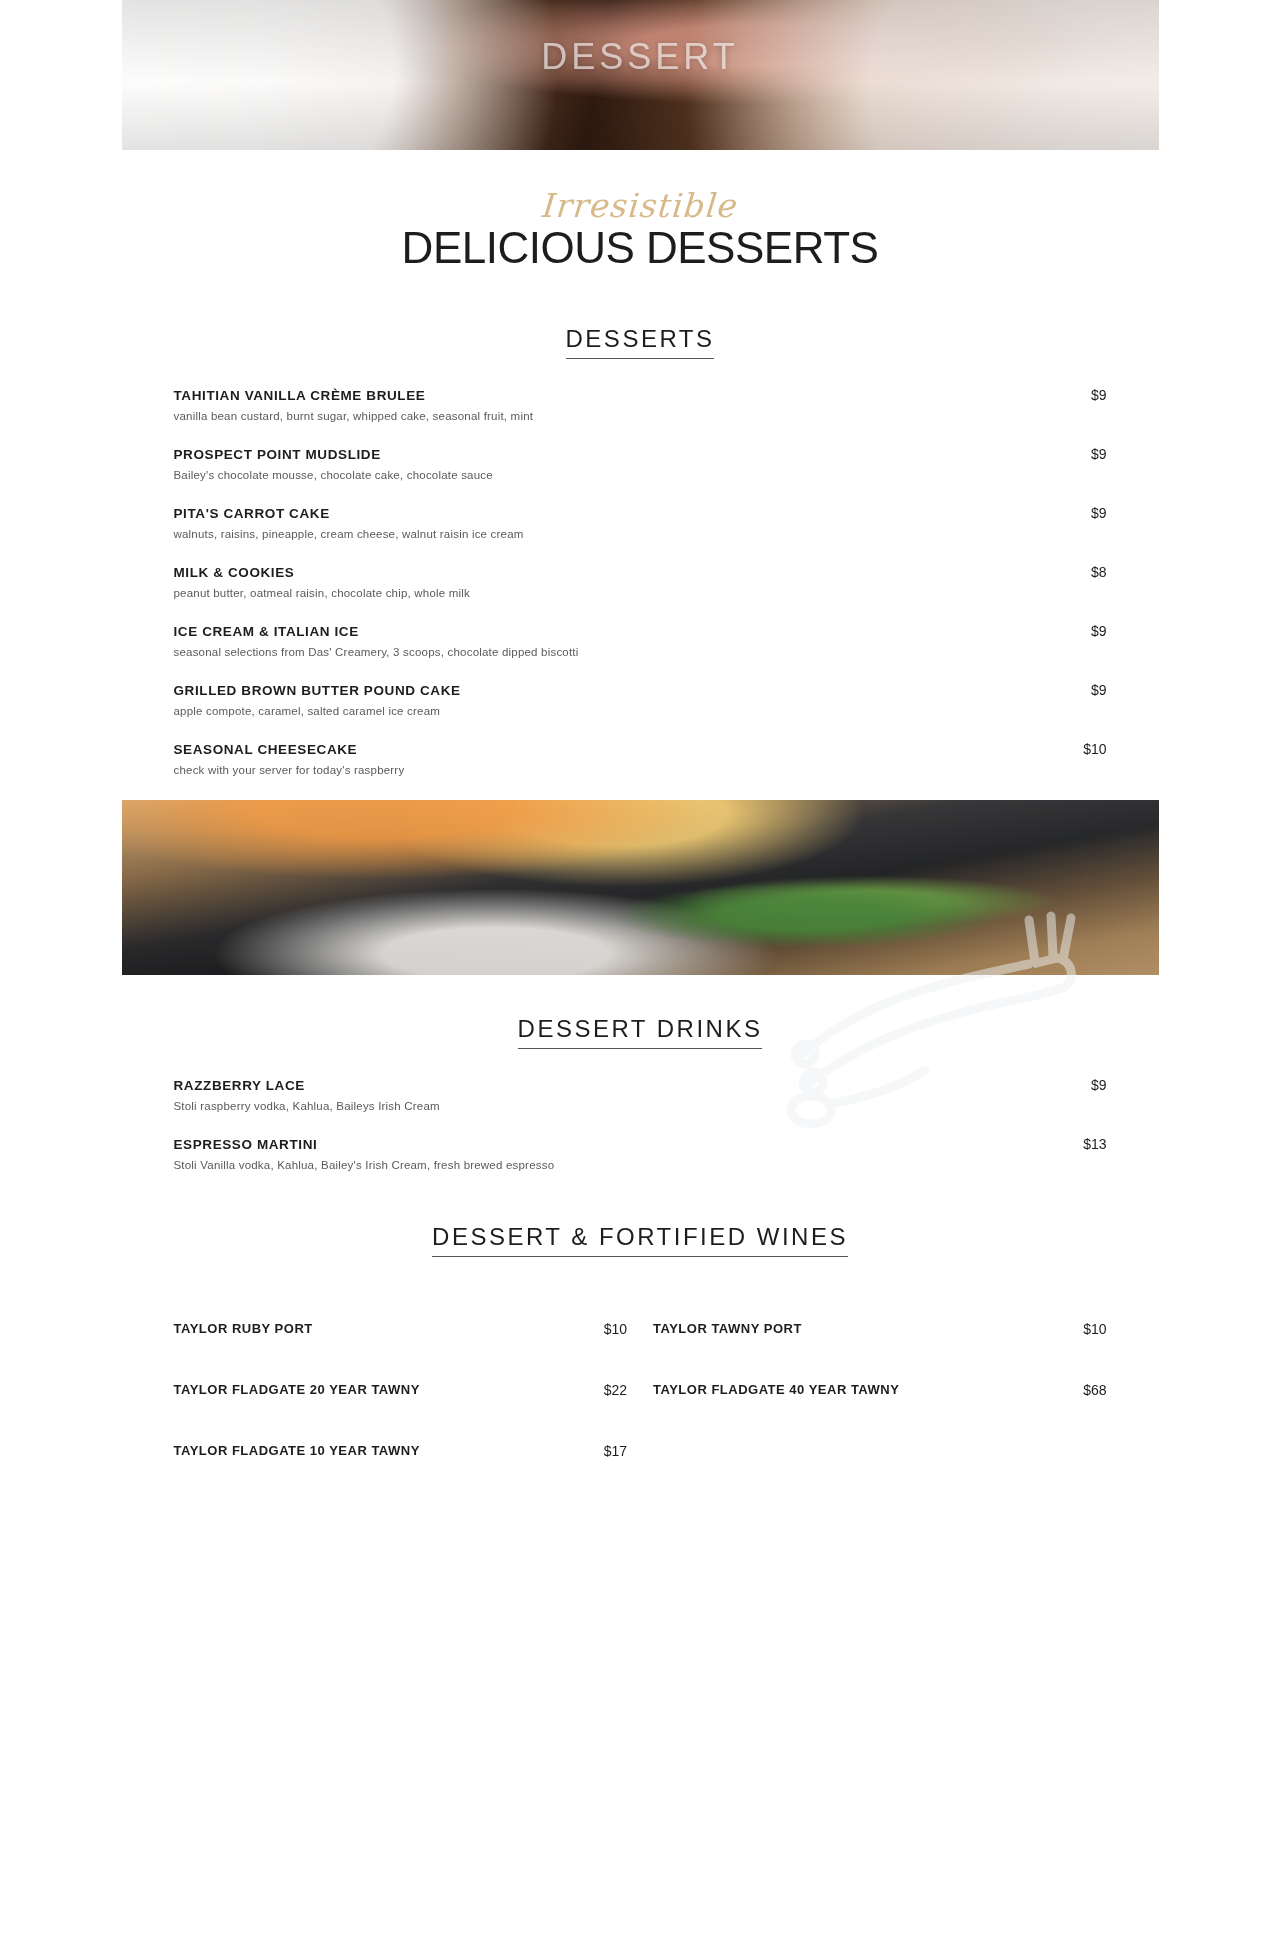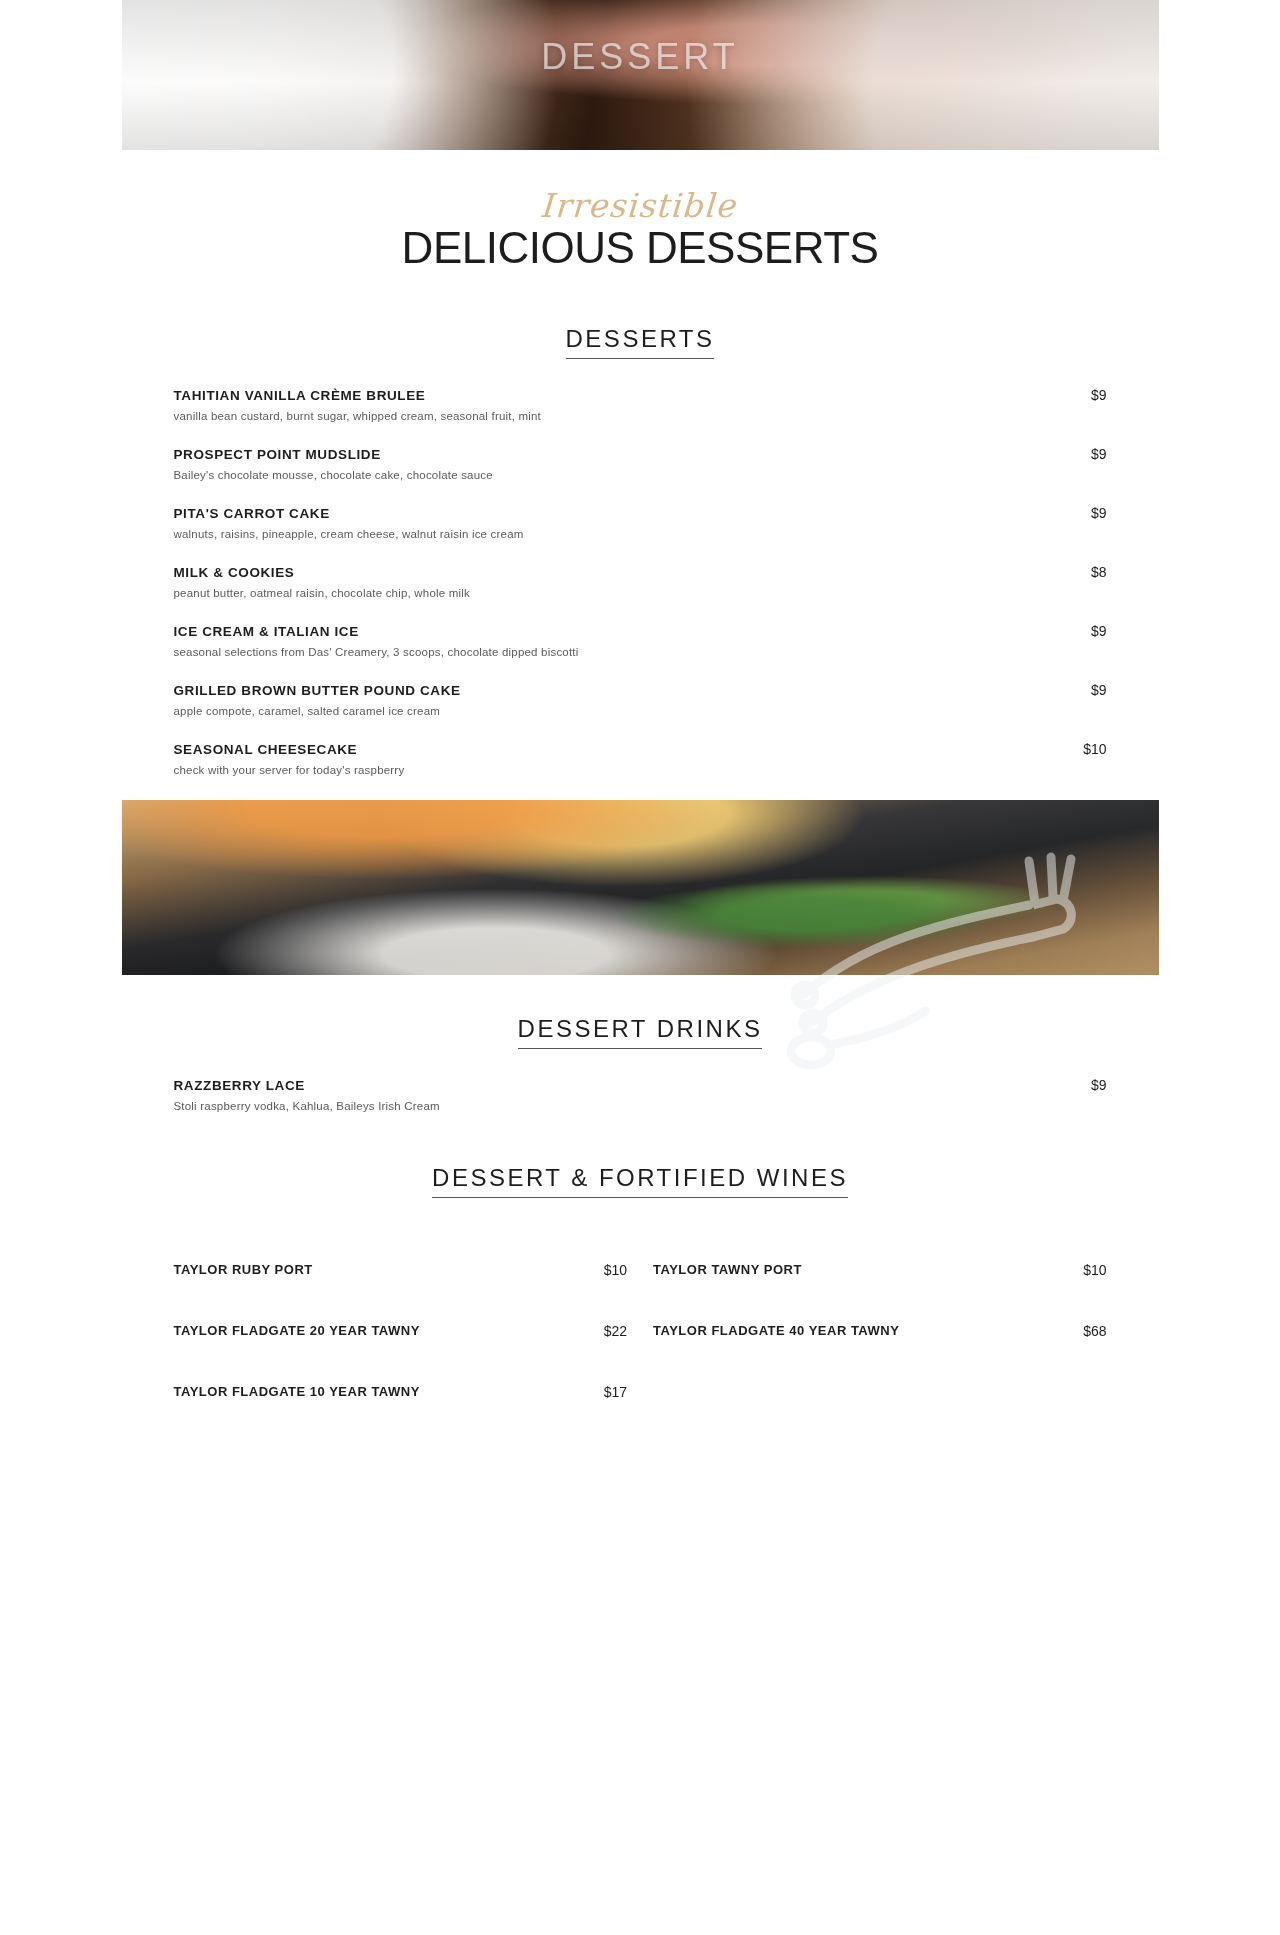--- a/index.html
+++ b/index.html
@@ -218,21 +218,21 @@
   <div class="section-heading">
     <span>DESSERTS</span>
   </div>
 
   <div class="items">
     <div class="item">
       <div class="item-row">
         <div class="item-name">TAHITIAN VANILLA CRÈME BRULEE</div>
         <div class="item-price">$9</div>
       </div>
-      <div class="item-desc">vanilla bean custard, burnt sugar, whipped cream, seasonal fruit, mint</div>
+      <div class="item-desc">vanilla bean custard, burnt sugar, whipped cake, seasonal fruit, mint</div>
     </div>
     <div class="item">
       <div class="item-row">
         <div class="item-name">PROSPECT POINT MUDSLIDE</div>
         <div class="item-price">$9</div>
       </div>
       <div class="item-desc">Bailey's chocolate mousse, chocolate cake, chocolate sauce</div>
     </div>
     <div class="item">
       <div class="item-row">
@@ -296,20 +296,27 @@
   </div>
 
   <div class="items">
     <div class="item">
       <div class="item-row">
         <div class="item-name">RAZZBERRY LACE</div>
         <div class="item-price">$9</div>
       </div>
       <div class="item-desc">Stoli raspberry vodka, Kahlua, Baileys Irish Cream</div>
     </div>
+    <div class="item">
+      <div class="item-row">
+        <div class="item-name">ESPRESSO MARTINI</div>
+        <div class="item-price">$13</div>
+      </div>
+      <div class="item-desc">Stoli Vanilla vodka, Kahlua, Bailey's Irish Cream, fresh brewed espresso</div>
+    </div>
   </div>
 
   <div class="section-heading">
     <span>DESSERT &amp; FORTIFIED WINES</span>
   </div>
 
   <div class="wine-grid">
     <div class="wine-item col-left">
       <div class="wine-name">TAYLOR RUBY PORT</div>
       <div class="wine-price">$10</div>

